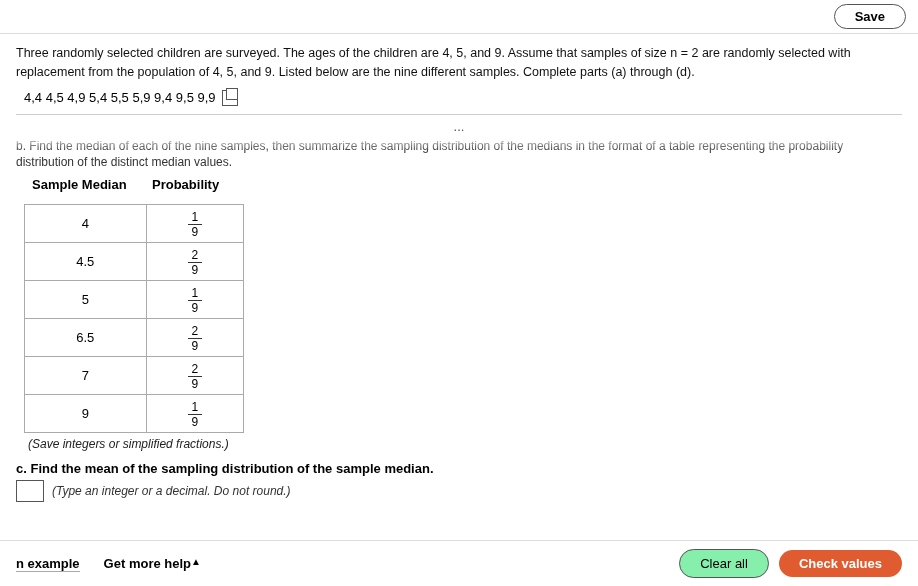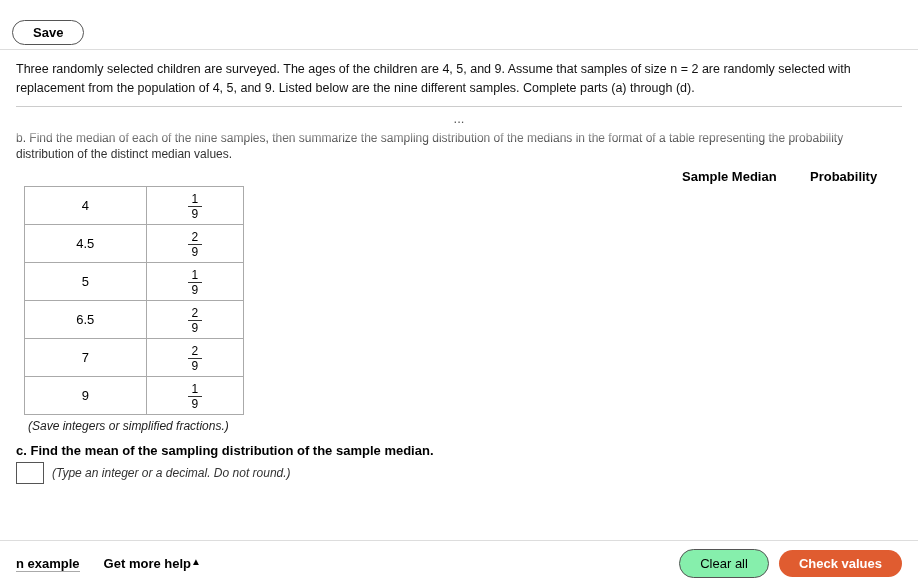--- a/index.html
+++ b/index.html
@@ -9,25 +9,24 @@
       background: #fff;
       width: 918px;
       height: 586px;
       overflow: hidden;
       position: relative;
     }
 
     
     .top-bar {
       display: flex;
-      justify-content: flex-start;
+      justify-content: flex-end;
       padding: 4px 12px;
       border-bottom: 1px solid #ddd;
       background: #fff;
-      margin-top: 16px;
     }
     .save-btn {
       background: #fff;
       border: 1.5px solid #555;
       border-radius: 16px;
       padding: 4px 20px;
       font-size: 13px;
       font-weight: bold;
       cursor: pointer;
     }
@@ -102,23 +101,22 @@
     .section-b {
       margin-bottom: 6px;
     }
 
     
     .table-container {
       margin-left: 8px;
     }
     .table-header-row {
       display: flex;
-      gap: 8px;
-      margin-bottom: 2px;
-      justify-content: flex-end;
+      gap: 0;
+      margin-bottom: 12px;
     }
     .table-header-row .col-header {
       font-weight: bold;
       font-size: 13px;
       min-width: 120px;
       padding-left: 8px;
     }
     .table-header-row .col-header.prob {
       min-width: 100px;
     }
@@ -265,20 +263,24 @@
 <body>
 
 <div class="top-bar">
   <button class="save-btn">Save</button>
 </div>
 
 <div class="main-content">
 
   <p class="problem-text">Three randomly selected children are surveyed. The ages of the children are 4, 5, and 9. Assume that samples of size n = 2 are randomly selected with replacement from the population of 4, 5, and 9. Listed below are the nine different samples. Complete parts (a) through (d).</p>
 
+  <div class="samples-row">
+    <span>4,4   4,5   4,9   5,4   5,5   5,9   9,4   9,5   9,9</span>
+    <span class="copy-icon"></span>
+  </div>
 
   <div class="dots-divider">
     <span>...</span>
   </div>
 
   <div class="partial-header section-b">b. Find the median of each of the nine samples, then summarize the sampling distribution of the medians in the format of a table representing the probability distribution of the distinct median values.</div>
 
   <div class="table-container">
     <div class="table-header-row">
       <div class="col-header">Sample Median</div>

